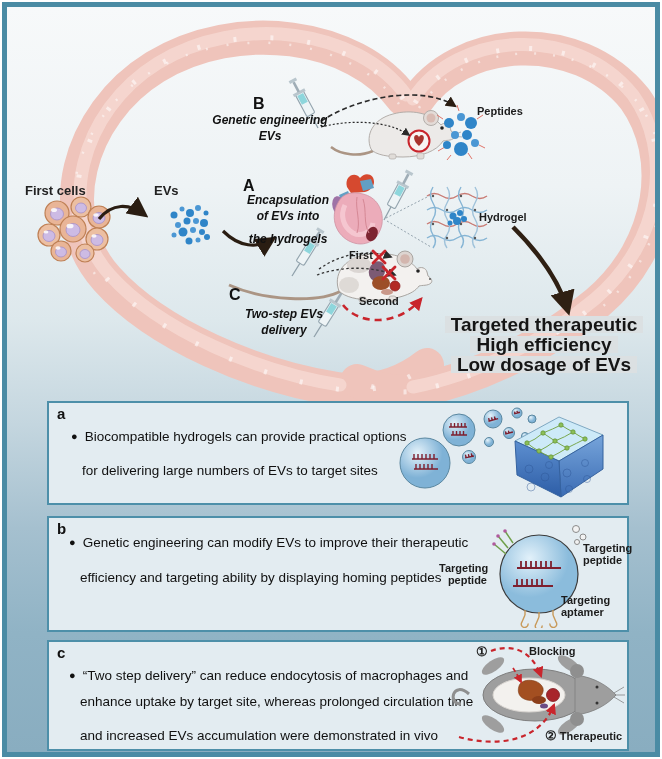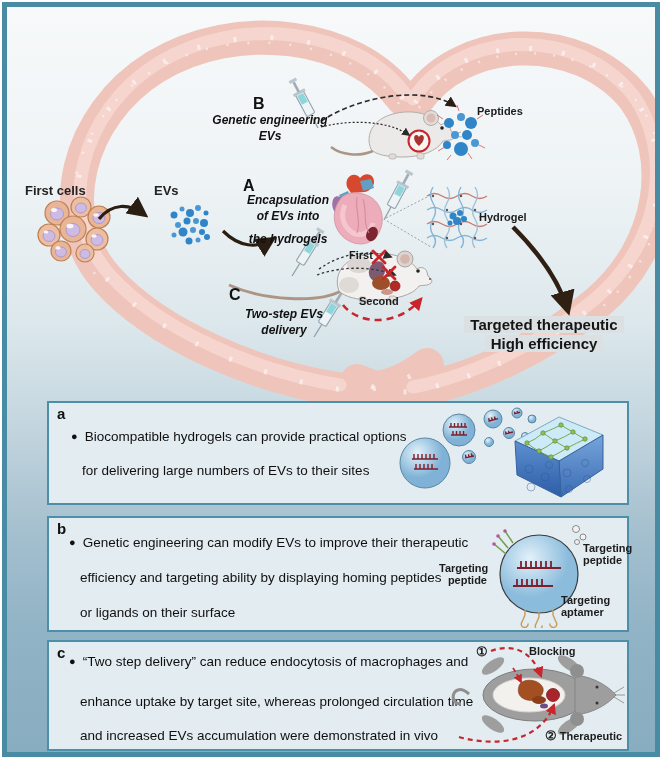--- a/index.html
+++ b/index.html
@@ -8,21 +8,21 @@
   .inner{position:absolute;left:2px;top:2px;right:2px;bottom:2px;
          border:5px solid #4a8ba4;
          background:linear-gradient(180deg,#f7f9fa 0%,#eef3f5 24%,#dde8ec 42%,#c4d6df 56%,#a5c0cf 70%,#90b3c5 84%,#89adc0 100%);}
   .abs{position:absolute;}
   svg{display:block;}
   .lbl{font-size:11px;font-weight:700;line-height:1.12;color:#1c1c1c;}
   .sec-letter{font-size:16px;font-weight:700;color:#111;}
   .sec-title{font-style:italic;font-weight:700;font-size:12px;line-height:1.15;text-align:center;color:#111;}
   .plain-lbl{font-size:11px;font-weight:600;color:#222;}
   .outcomes{text-align:center;}
-  .outcome-line{display:inline-block;font-size:15px;font-weight:700;color:#151515;
+  .outcome-line{display:inline-block;font-size:19px;font-weight:700;color:#151515;
                 background:#dbe0e2;padding:0 6px;margin:1px 0;line-height:17px;white-space:nowrap;}
   .panel{position:absolute;left:40px;width:578px;background:#e3ecf1;border:2px solid #4d8fa9;}
   .panel-letter{position:absolute;left:8px;top:2px;font-size:15px;font-weight:700;color:#111;}
   .panel-line{position:absolute;font-size:13.5px;color:#101010;white-space:nowrap;}
   .bullet{display:inline-block;margin-right:7px;font-size:11px;vertical-align:1px;}
   .illo{position:absolute;pointer-events:none;}
 </style>
 </head>
 <body>
 
@@ -256,26 +256,27 @@
     <div class="abs sec-title" style="left:211px;top:317px;width:132px;">delivery</div>
 
     <div class="abs lbl" style="left:470px;top:98px;font-weight:600;">Peptides</div>
     <div class="abs lbl" style="left:472px;top:204px;font-weight:600;">Hydrogel</div>
     <div class="abs lbl" style="left:342px;top:242px;">First</div>
     <div class="abs lbl" style="left:352px;top:288px;">Second</div>
 
     <div class="abs outcomes" style="left:435px;top:308px;width:204px;">
       <div><span class="outcome-line">Targeted therapeutic</span></div>
       <div><span class="outcome-line">High efficiency</span></div>
+      <div><span class="outcome-line">Low dosage of EVs</span></div>
     </div>
 
     <div class="panel" style="top:394px;height:100px;">
       <div class="panel-letter">a</div>
       <div class="panel-line" style="left:22px;top:26px;"><span class="bullet">●</span><span>Biocompatible hydrogels can provide practical options</span></div>
-      <div class="panel-line" style="left:33px;top:60px;">for delivering large numbers of EVs to their sites</div>
+      <div class="panel-line" style="left:33px;top:60px;">for delivering large numbers of EVs to target sites</div>
 
       <svg class="illo" style="left:348px;top:2px;" width="226" height="94" viewBox="0 0 226 94">
         <defs>
           <radialGradient id="gEV" cx="35%" cy="30%">
               <stop offset="0%" stop-color="#e4f2fa"></stop>
               <stop offset="100%" stop-color="#7fb2d6"></stop>
             </radialGradient>
           <linearGradient id="gFront" x1="0" y1="0" x2="0" y2="1">
               <stop offset="0%" stop-color="#5d8fd0"></stop>
               <stop offset="100%" stop-color="#2d5da6"></stop>
@@ -338,21 +339,20 @@
           <circle cx="188" cy="58" r="3.5"></circle>
             <circle cx="190" cy="74" r="3.5"></circle>
         </g>
       </svg>
     </div>
 
     <div class="panel" style="top:509px;height:112px;">
       <div class="panel-letter">b</div>
       <div class="panel-line" style="left:20px;top:17px;"><span class="bullet">●</span><span>Genetic engineering can modify EVs to improve their therapeutic</span></div>
       <div class="panel-line" style="left:31px;top:52px;">efficiency and targeting ability by displaying homing peptides</div>
-      <div class="panel-line" style="left:31px;top:87px;">or ligands on their surface</div>
 
       <svg class="illo" style="left:440px;top:0;" width="102" height="110" viewBox="0 0 102 110">
         <defs>
           <radialGradient id="gBigEV" cx="38%" cy="30%">
               <stop offset="0%" stop-color="#e2f1fa"></stop>
               <stop offset="100%" stop-color="#8bbcdc"></stop>
             </radialGradient>
         </defs>
         <circle cx="50" cy="56" r="39" fill="url(#gBigEV)" stroke="#3a3a3a" stroke-width="1.2"></circle>
         <g stroke="#7e1f2e" stroke-width="1.8" fill="none">
@@ -393,21 +393,21 @@
         <div>peptide</div>
       </div>
       <div class="abs lbl" style="left:512px;top:76px;width:64px;">
         <div>Targeting</div>
         <div>aptamer</div>
       </div>
     </div>
 
     <div class="panel" style="top:633px;height:107px;">
       <div class="panel-letter">c</div>
-      <div class="panel-line" style="left:20px;top:12px;"><span class="bullet">●</span><span>“Two step delivery” can reduce endocytosis of macrophages and</span></div>
+      <div class="panel-line" style="left:20px;top:26px;"><span class="bullet">●</span><span>“Two step delivery” can reduce endocytosis of macrophages and</span></div>
       <div class="panel-line" style="left:31px;top:52px;">enhance uptake by target site, whereas prolonged circulation time</div>
       <div class="panel-line" style="left:31px;top:86px;">and increased EVs accumulation were demonstrated in vivo</div>
 
       <svg class="illo" style="left:398px;top:0;" width="178" height="105" viewBox="0 0 178 105">
         <defs>
           <marker id="mArrowRed2" viewBox="0 0 10 10" refX="8" refY="5" markerWidth="5" markerHeight="5" orient="auto-start-reverse">
             <path d="M0,0 L10,5 L0,10 z" fill="#c9252c"></path>
           </marker>
         </defs>
         <path d="M22,52 C6,38 0,62 14,62" stroke="#8f8f8f" stroke-width="3" fill="none"></path>

